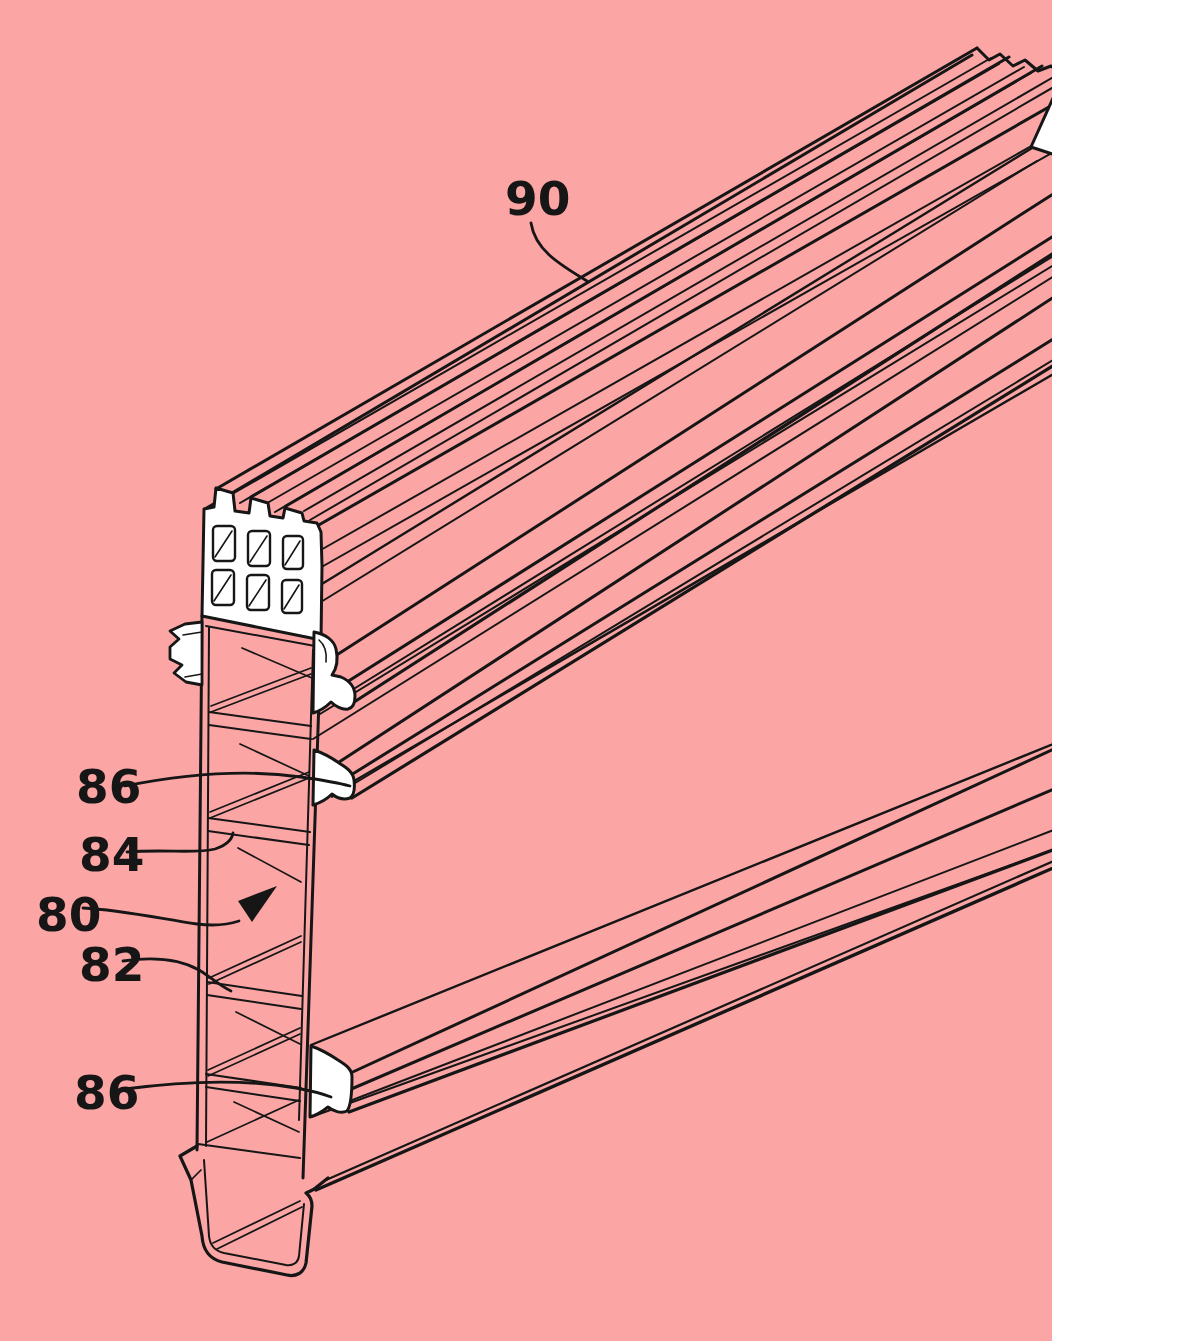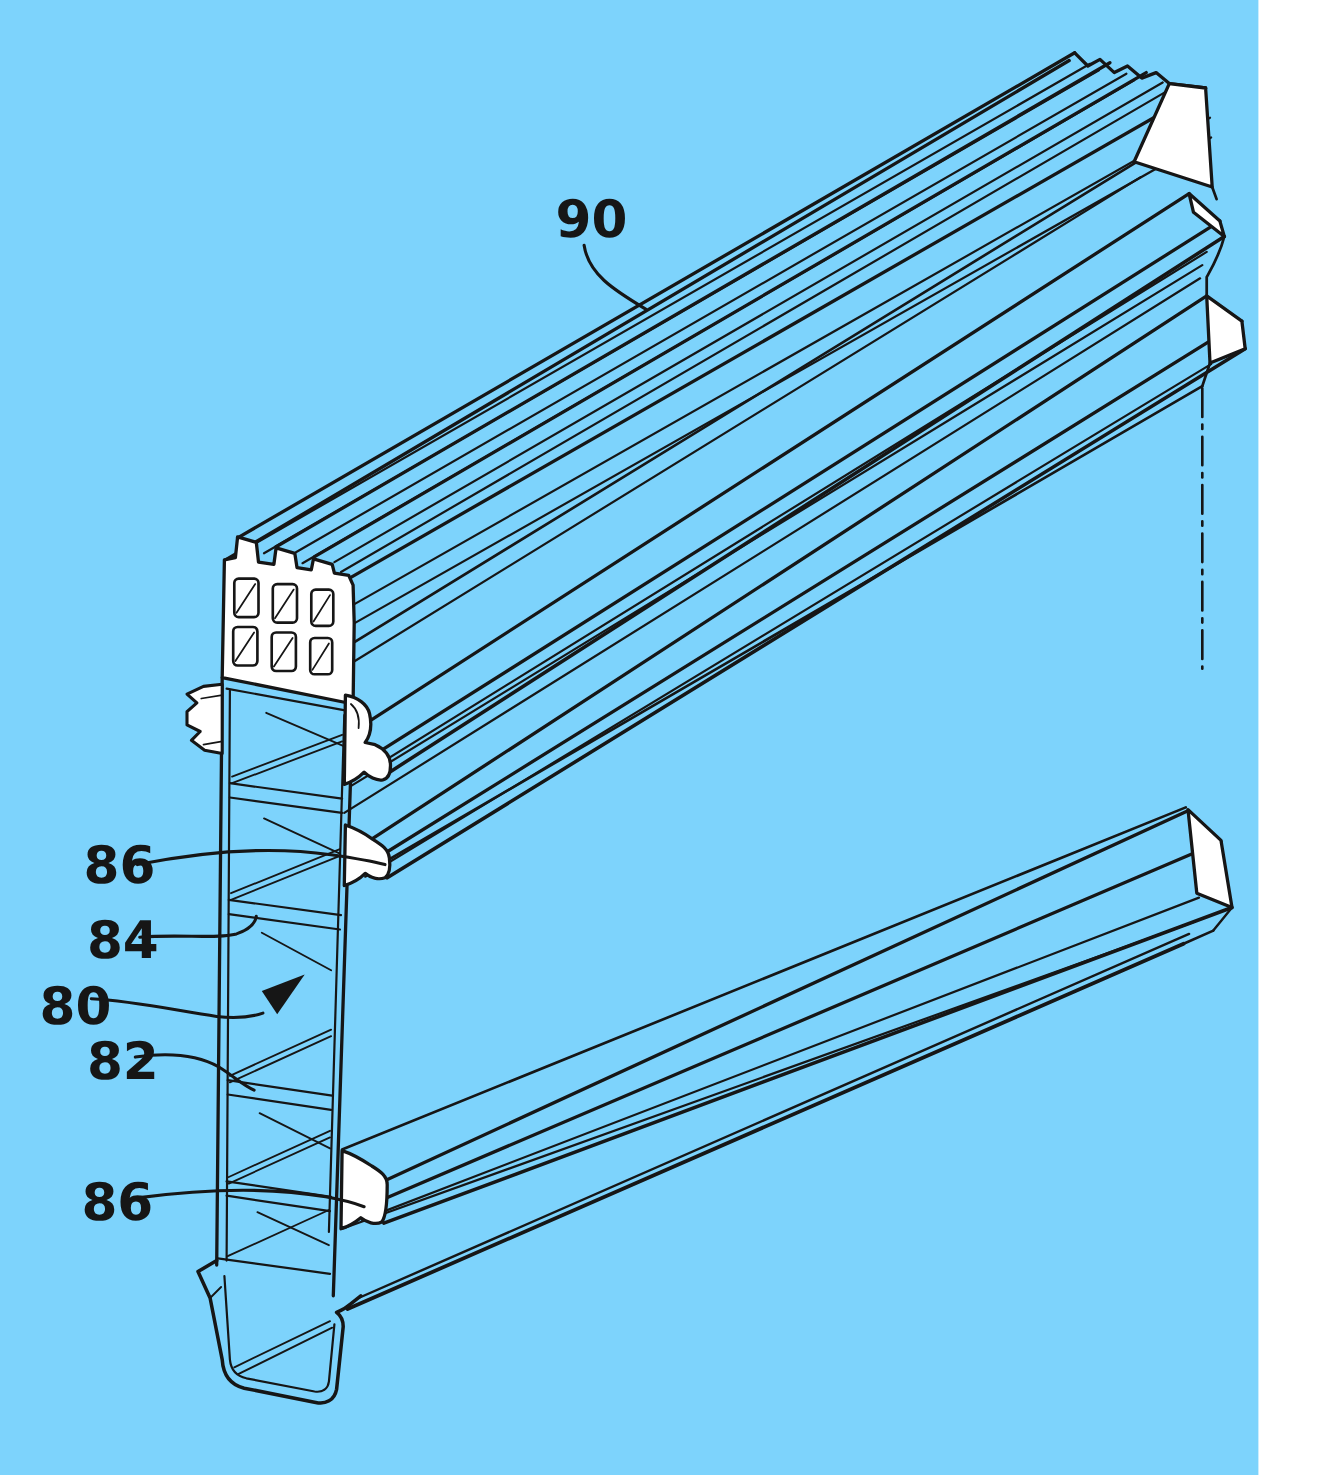--- a/index.html
+++ b/index.html
@@ -1,16 +1,16 @@
 <!DOCTYPE html>
 <html><head>
 <meta charset="utf-8">
 <style>
   html,body{margin:0;padding:0;background:#ffffff;}
-  .page{position:relative;width:1144px;height:1341px;background:#7dd3fc;overflow:hidden;}
+  .page{position:relative;width:1052px;height:1341px;background:#fca5a5;overflow:hidden;}
   svg{display:block;}
   .ref-num{
     font-family:"DejaVu Sans","Liberation Sans",sans-serif;
     font-size:47px;
     font-weight:600;
     fill:#161616;
   }
   .ln{stroke:#161616;fill:none;stroke-linecap:round;stroke-linejoin:round;}
   .fw{fill:#ffffff;}
 </style>

